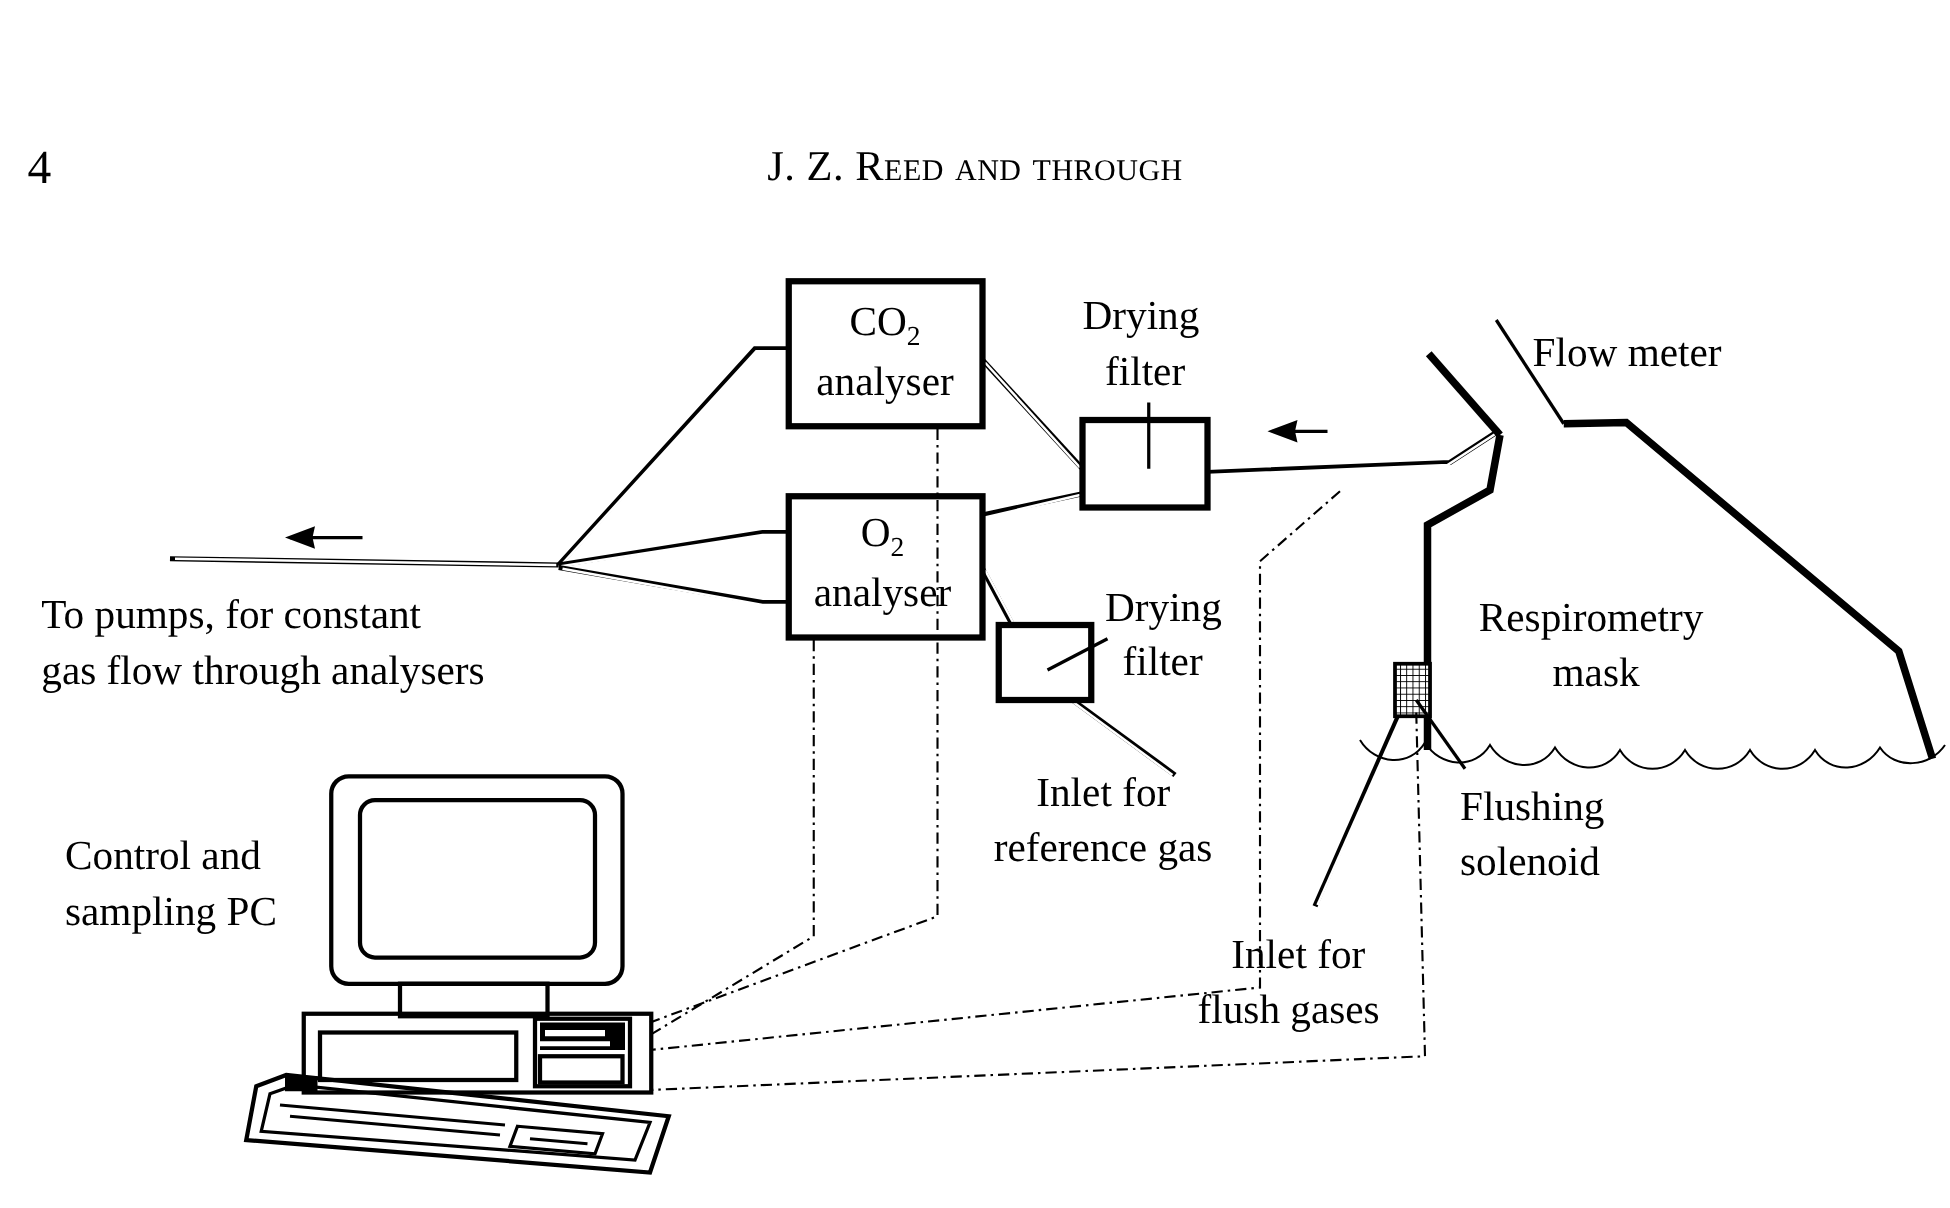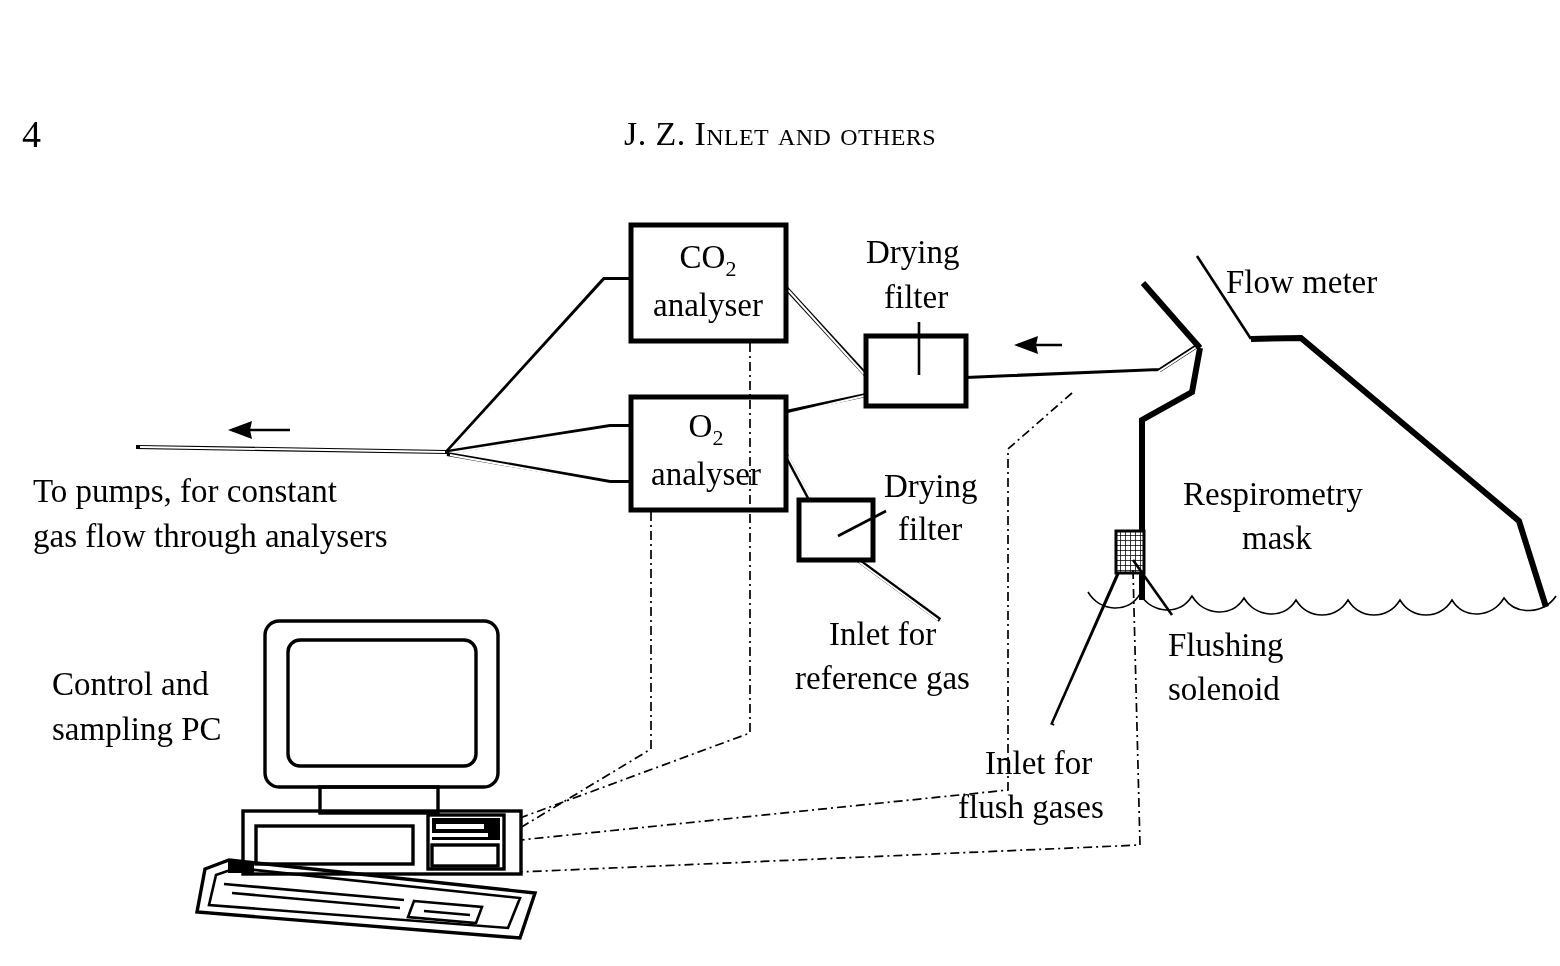--- a/index.html
+++ b/index.html
@@ -24,21 +24,21 @@
   .ctrl{stroke:#000;fill:none;stroke-width:1.7;stroke-dasharray:9 4 2 4;}
   .pcln{stroke:#000;fill:none;stroke-width:3.4;}
   .pcfill{fill:#000;}
 </style>
 </head>
 <body>
 
 <div id="page">
 
   <div class="hdr" id="pageno">4</div>
-  <div class="hdr" id="runhead"><span>J. Z. </span><span class="sc" style="font-variant:small-caps;font-size:34px;">Inlet and others</span></div>
+  <div class="hdr" id="runhead"><span>J. Z. </span><span class="sc" style="font-variant:small-caps;font-size:34px;">Reed and through</span></div>
 
   <svg id="fig" viewBox="0 0 1560 966">
 
     <g>
       <path class="tube" d="M136,447 L447,452"></path>
       <path class="tube-in" d="M140,447 L445,452"></path>
     </g>
 
     <g>
       <path class="tube" d="M447,452 L604,279 L630,279"></path>

